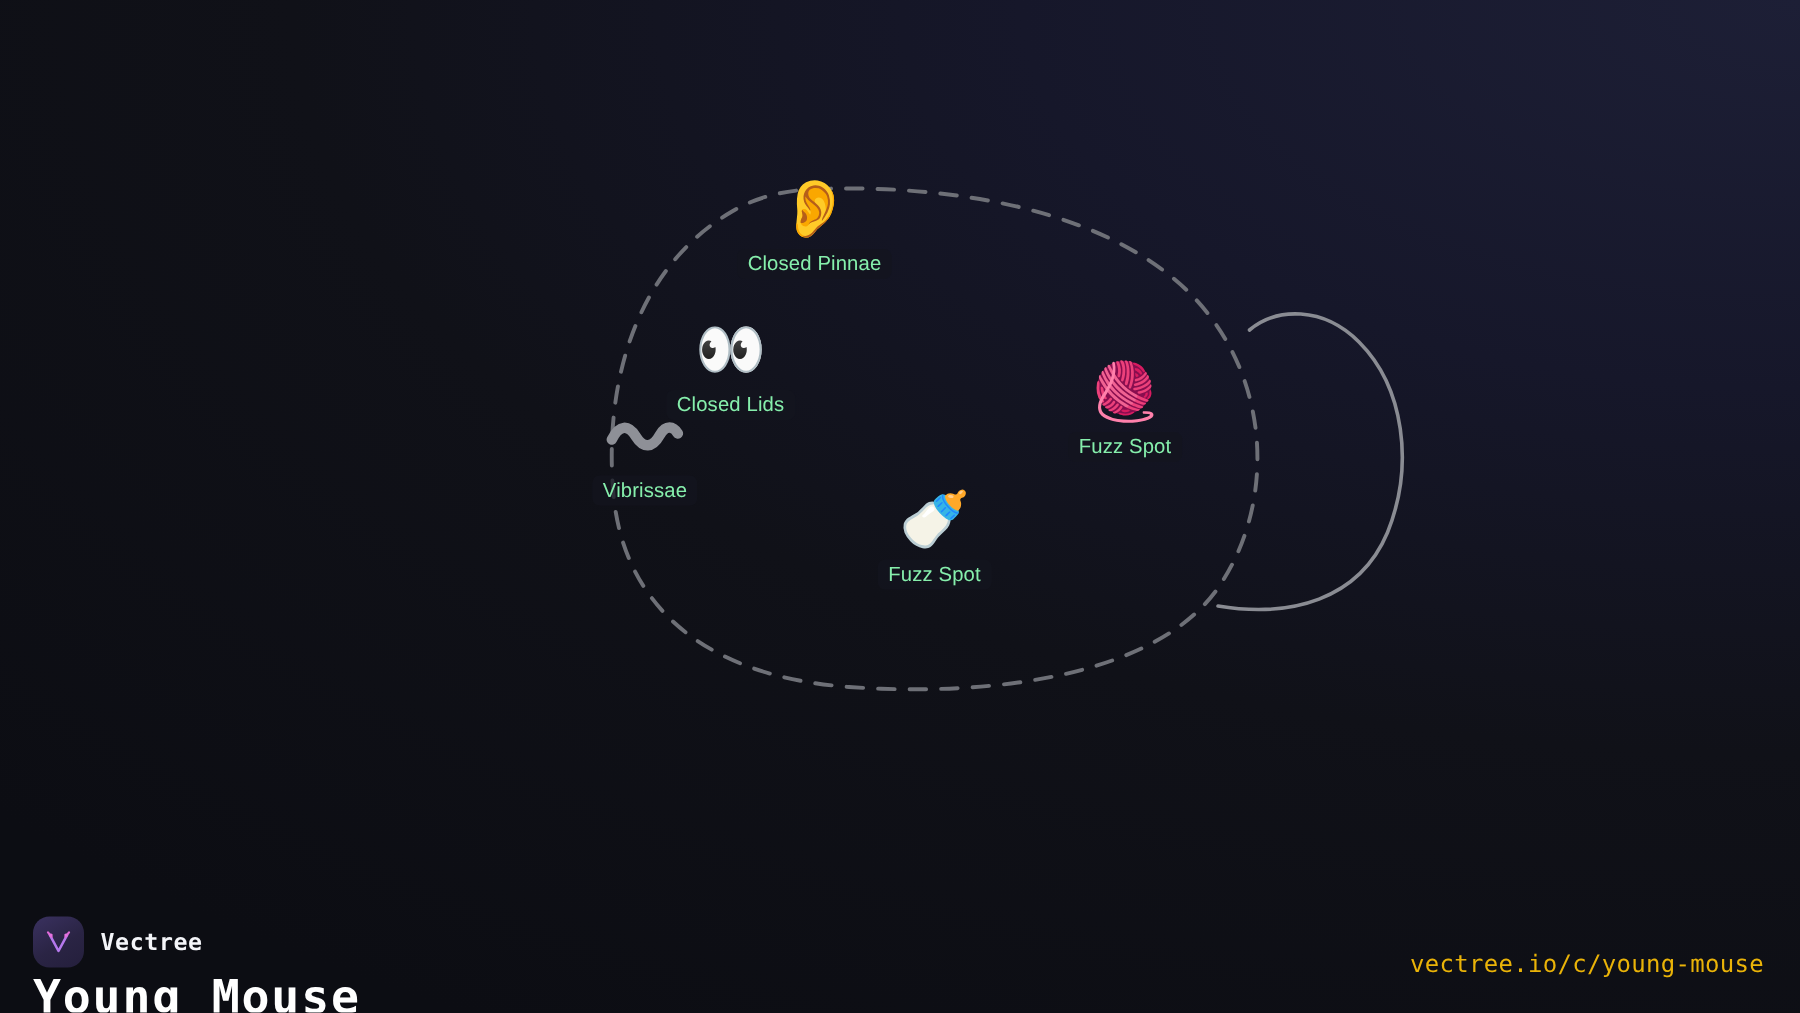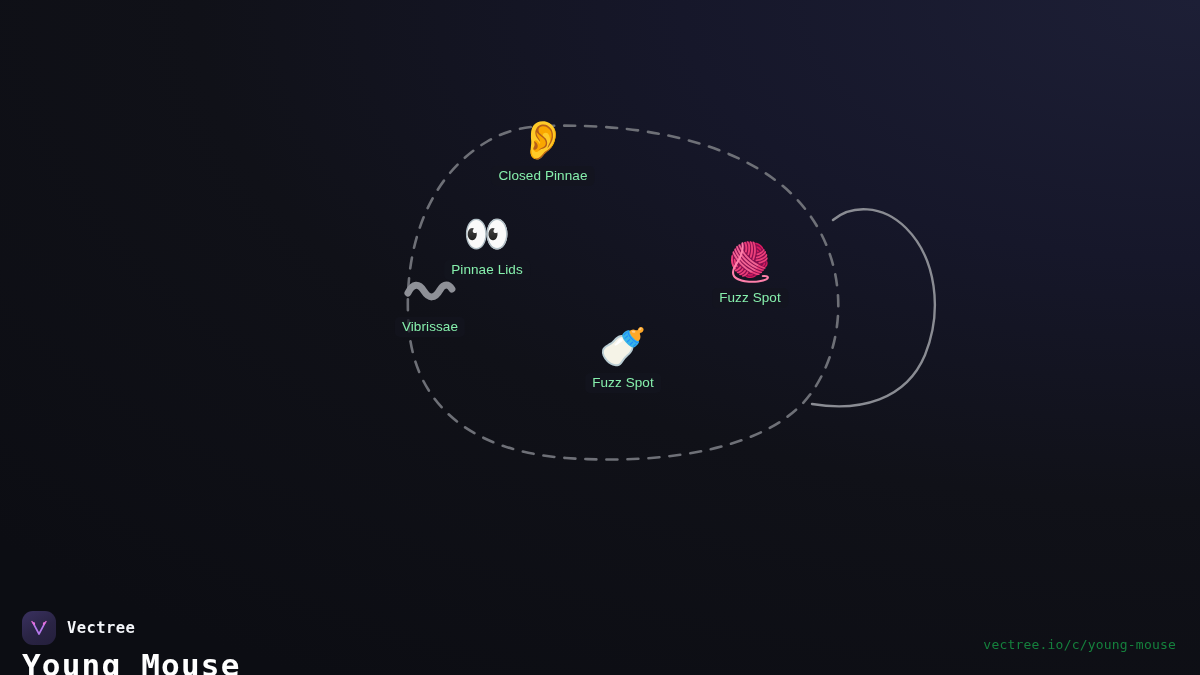--- a/index.html
+++ b/index.html
@@ -114,23 +114,23 @@
     font-size:31px;
     font-weight:bold;
     letter-spacing:1.2px;
     color:#ffffff;
   }
   #footer-url {
     position:absolute;
     right:24px;
     bottom:23px;
     font-family:"DejaVu Sans Mono", monospace;
-    font-size:13px;
+    font-size:16px;
     letter-spacing:0.2px;
-    color:#15803d;
+    color:#eab308;
   }
 </style>
 </head>
 <body>
 
 <div id="bg-gradient"></div>
 
 <div id="canvas-stage">
 
   <svg id="diagram-svg" viewBox="0 0 1200 675">
@@ -149,21 +149,21 @@
              C 882,204 851,205 833,220" fill="none" stroke="#8a8c93" stroke-width="2.4" stroke-linecap="round"></path>
   </svg>
 
   <div class="node" id="node-closed-pinnae" style="left:543px; top:152px;">
     <span class="node-icon">👂</span>
     <span class="node-label">Closed Pinnae</span>
   </div>
 
   <div class="node" id="node-closed-lids" style="left:487px; top:246px;">
     <span class="node-icon">👀</span>
-    <span class="node-label">Pinnae Lids</span>
+    <span class="node-label">Closed Lids</span>
   </div>
 
   <div class="node whisker" id="node-vibrissae" style="left:430px; top:303px;">
     <span class="node-icon">
       <svg width="52" height="26" viewBox="0 0 52 26" aria-hidden="true">
         <path d="M 4,15 C 9,5 15,5 20,13 C 25,21 31,21 36,12 C 40,5 45,6 48,11" fill="none" stroke="#8e9097" stroke-width="7" stroke-linecap="round" stroke-linejoin="round"></path>
       </svg>
     </span>
     <span class="node-label">Vibrissae</span>
   </div>

